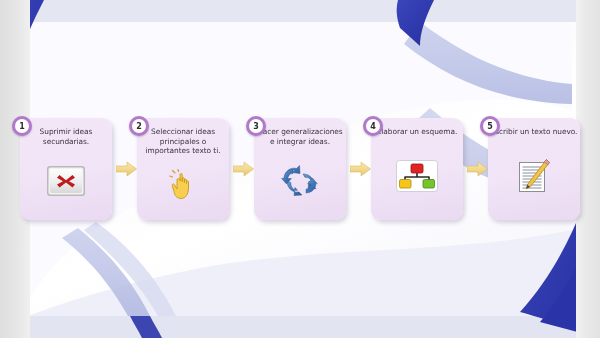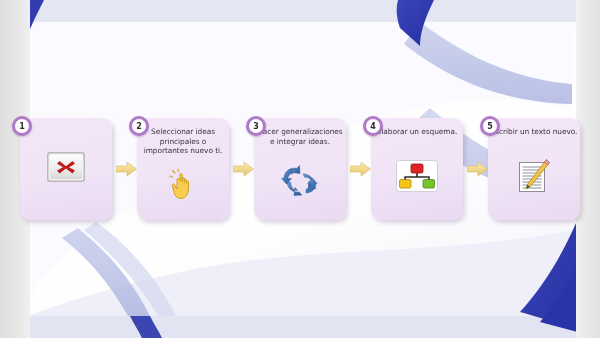--- a/index.html
+++ b/index.html
@@ -180,20 +180,21 @@
   </svg>
 
   <div class="left-shade"></div>
   <div class="right-shade"></div>
 
   <div class="flow">
 
     <div class="step">
       <div class="card">
         <div class="badge">1</div>
+        <div class="card-text">Suprimir ideas secundarias.</div>
         <div class="icon-wrap">
           <svg width="40" height="32" viewBox="0 0 40 32">
             <rect x="1" y="1" width="38" height="30" rx="3" fill="#b9b9b9"></rect>
             <rect x="2.5" y="2.5" width="35" height="27" rx="2" fill="#f2f2f2"></rect>
             <rect x="4" y="4" width="32" height="24" rx="2" fill="url(#plateG)"></rect>
             <defs>
               <linearGradient id="plateG" x1="0" y1="0" x2="0" y2="1">
                 <stop offset="0%" stop-color="#fdfdfd"></stop>
                 <stop offset="55%" stop-color="#eeeeee"></stop>
                 <stop offset="100%" stop-color="#d8d8d8"></stop>
@@ -214,21 +215,21 @@
             <stop offset="100%" stop-color="#e4c572"></stop>
           </linearGradient>
         </defs>
         <path d="M0,5 L11,5 L11,1 L20.5,8 L11,15 L11,11 L0,11 Z" fill="url(#arrG)" stroke="#d8bd6b" stroke-width="0.6"></path>
       </svg>
     </div>
 
     <div class="step">
       <div class="card">
         <div class="badge">2</div>
-        <div class="card-text">Seleccionar ideas principales o importantes nuevo ti.</div>
+        <div class="card-text">Seleccionar ideas principales o importantes texto ti.</div>
         <div class="icon-wrap">
           <svg width="34" height="34" viewBox="0 0 34 34">
             <g stroke="#c99a17" stroke-width="0.9" fill="#f7ce4f">
               <path d="M14,12 L14,5.5 C14,4.3 16.2,4.3 16.2,5.5 L16.2,12.5
                        L16.2,9.5 C16.2,8.4 18.4,8.4 18.4,9.5 L18.4,13.5
                        L18.4,11 C18.4,10 20.5,10 20.5,11 L20.5,14.5
                        L20.5,12.6 C20.5,11.7 22.5,11.7 22.5,12.6 L22.5,19
                        C22.5,25 19.5,29.5 15,29.5 C11,29.5 8.5,26.5 8,22.5
                        L6.2,16.5 C5.8,15.2 7.6,14.3 8.3,15.5 L11,20 L11,10.5
                        C11,9.3 14,9.3 14,10.5 Z"></path>

